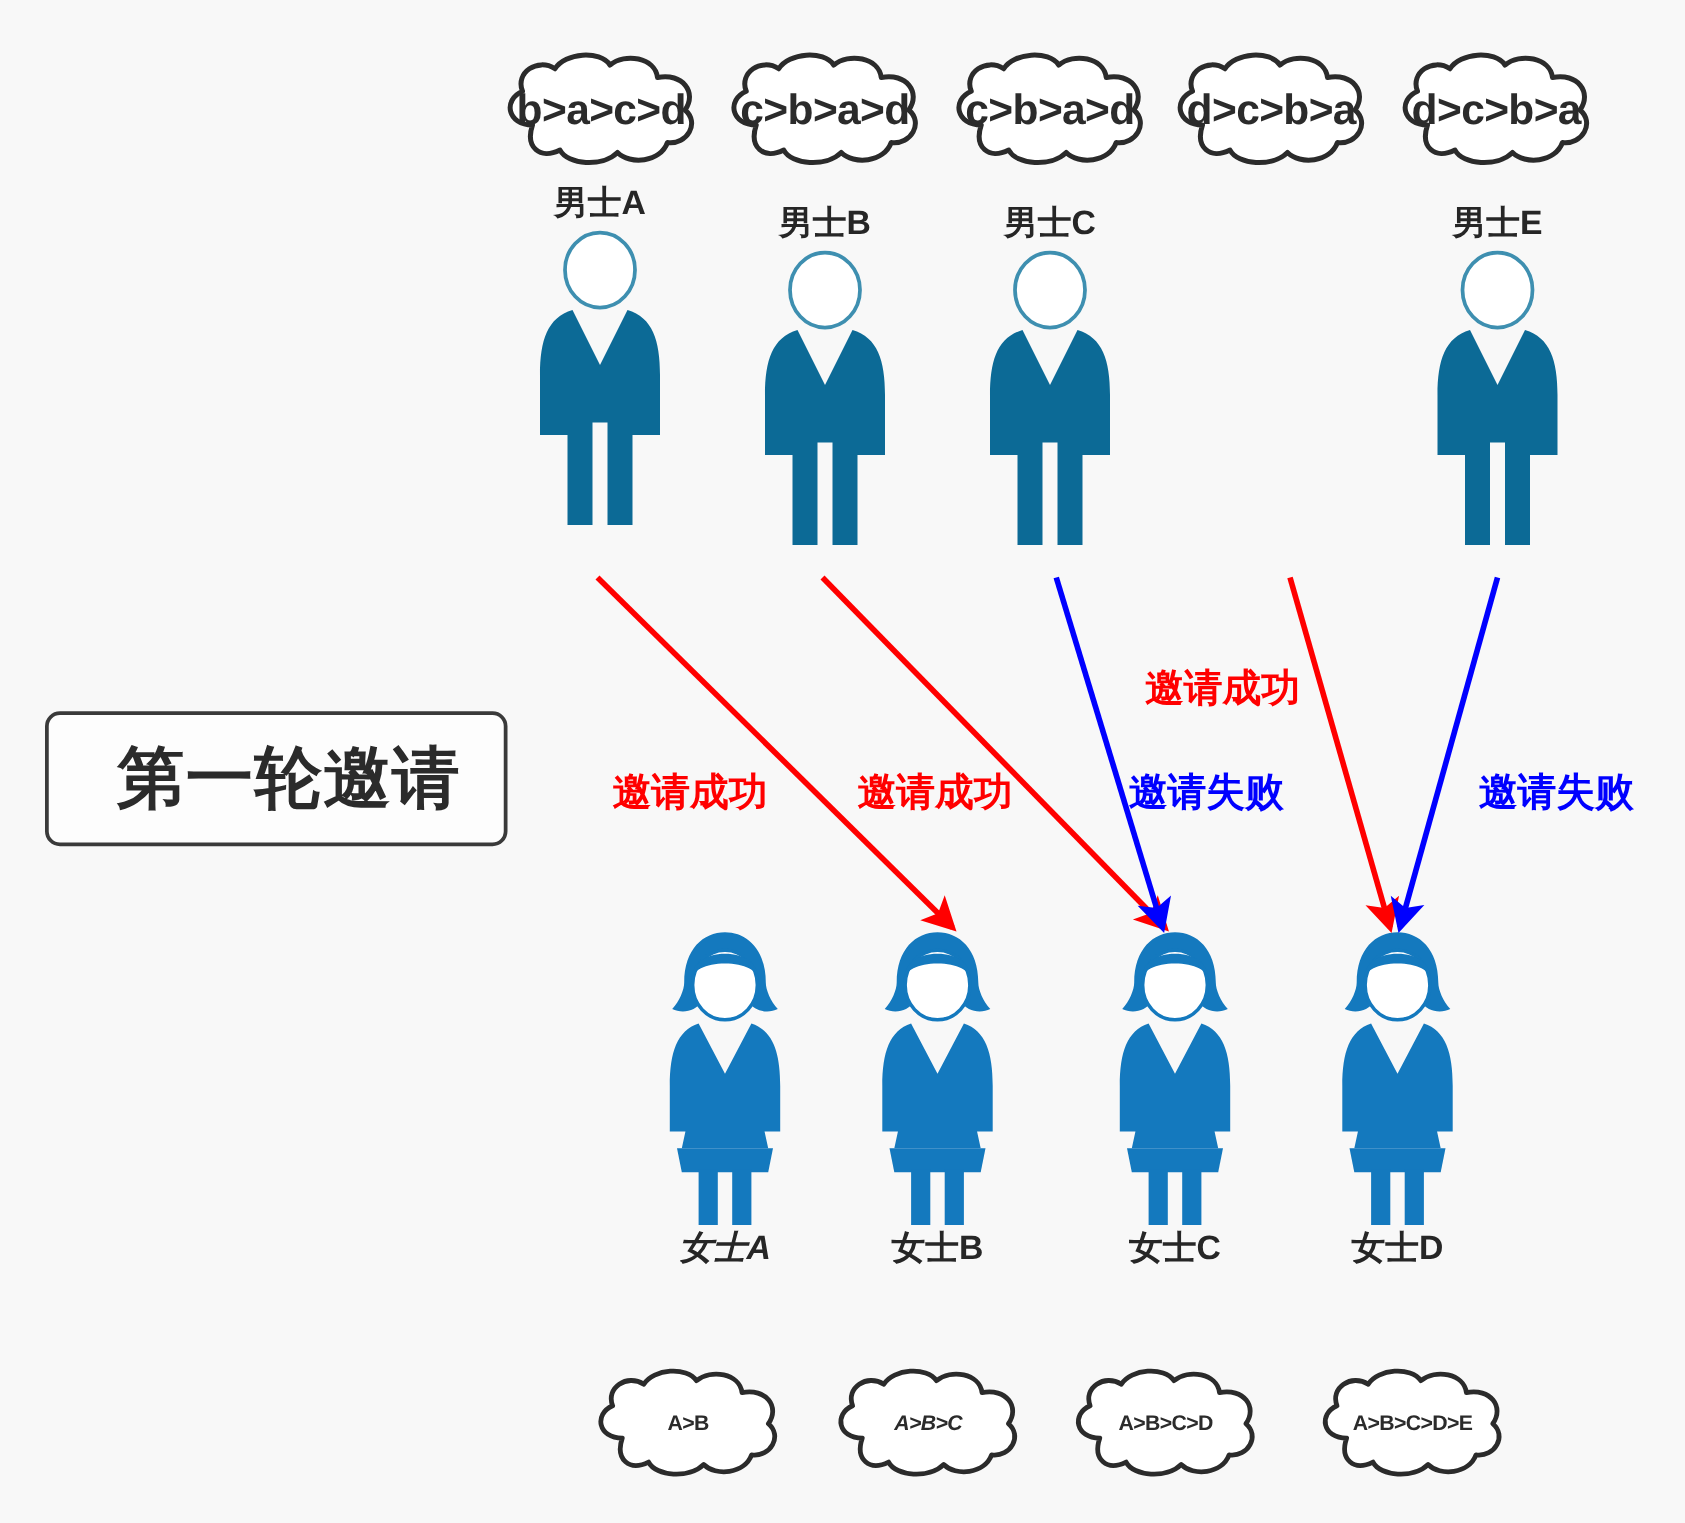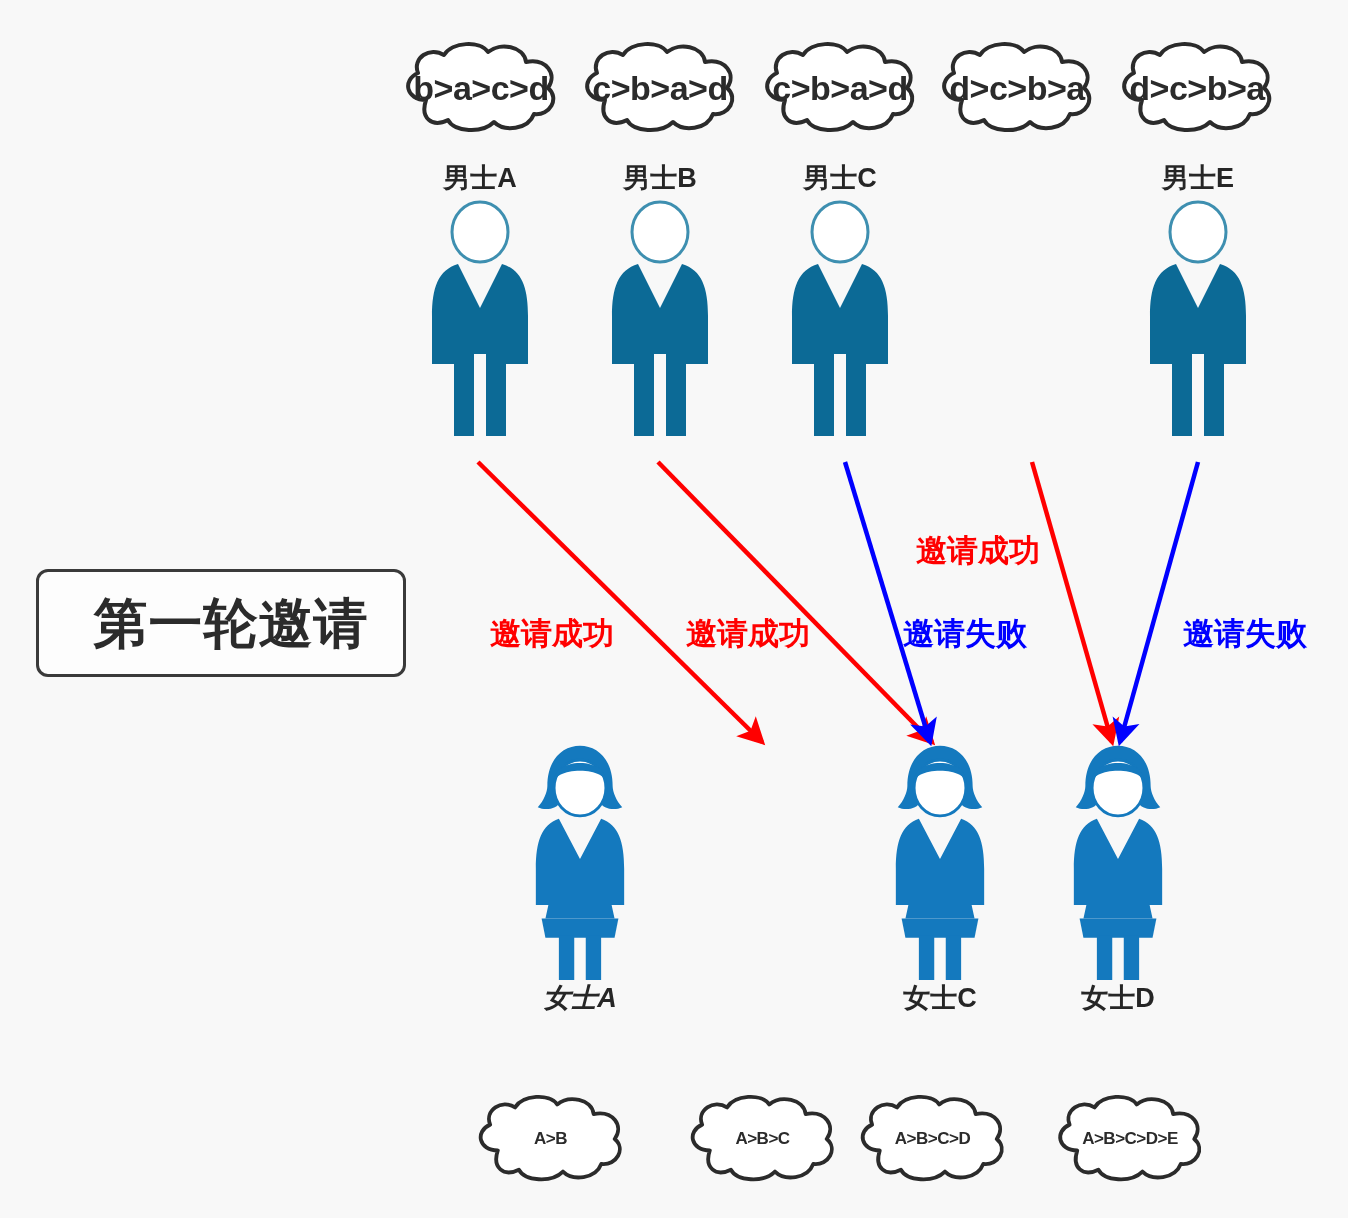--- a/index.html
+++ b/index.html
@@ -100,21 +100,21 @@
 
   <div class="cloud" style="left:1112px;top:40px;width:170px;height:96px;">
     <svg width="170" height="96" viewBox="0 0 170 96">
       <path d="M30 60 C10 60 6 40 22 33 C16 18 34 6 48 15 C56 2 84 0 92 12
                C104 2 128 6 130 22 C150 18 162 34 152 48 C164 58 154 76 138 74
                C132 90 108 92 98 82 C86 94 58 92 52 80 C36 88 24 78 30 60 Z" fill="#FFFFFF" stroke="#2B2B2B" stroke-width="4" stroke-linejoin="round"></path>
     </svg>
     <div class="ctext">d&gt;c&gt;b&gt;a</div>
   </div>
 
-  <div class="person" style="left:420px;top:160px;">
+  <div class="person" style="left:420px;top:144px;">
     <div class="name">男士A</div>
     <svg class="fig" viewBox="0 0 120 240">
       <ellipse cx="60" cy="36" rx="28" ry="30" fill="#FFFFFF" stroke="#3E8FB0" stroke-width="3"></ellipse>
       <path d="M38 68 C18 74 12 92 12 120 L12 168 L34 168 L34 126 L34 240 L54 240 L54 158
                L66 158 L66 240 L86 240 L86 126 L86 168 L108 168 L108 120
                C108 92 102 74 82 68 L60 112 Z" fill="#0C6A96"></path>
     </svg>
   </div>
 
   <div class="person" style="left:600px;top:160px;">
@@ -159,20 +159,37 @@
       <path d="M38 82 C20 88 14 106 14 134 L14 172 L34 172 L34 140
                L24 186 L96 186 L86 140 L86 172 L106 172 L106 134
                C106 106 100 88 82 82 L60 124 Z" fill="#1479BE"></path>
       <path d="M20 186 L100 186 L96 206 L24 206 Z" fill="#1479BE"></path>
       <rect x="38" y="204" width="16" height="46" fill="#1479BE"></rect>
       <rect x="66" y="204" width="16" height="46" fill="#1479BE"></rect>
     </svg>
     <div class="name">女士A</div>
   </div>
 
+  <div class="person" style="left:690px;top:740px;">
+    <svg class="fig" viewBox="0 0 120 250">
+      <path d="M26 48 C26 20 42 6 60 6 C78 6 94 20 94 48 C94 54 98 64 104 70
+               C96 74 84 72 80 64 L80 40 L40 40 L40 64 C36 72 24 74 16 70
+               C22 64 26 54 26 48 Z" fill="#1479BE"></path>
+      <ellipse cx="60" cy="50" rx="27" ry="29" fill="#FFFFFF" stroke="#1479BE" stroke-width="3"></ellipse>
+      <path d="M60 24 C44 24 32 32 32 46 C32 38 44 32 60 32 C76 32 88 38 88 46
+               C88 32 76 24 60 24 Z" fill="#1479BE"></path>
+      <path d="M38 82 C20 88 14 106 14 134 L14 172 L34 172 L34 140
+               L24 186 L96 186 L86 140 L86 172 L106 172 L106 134
+               C106 106 100 88 82 82 L60 124 Z" fill="#1479BE"></path>
+      <path d="M20 186 L100 186 L96 206 L24 206 Z" fill="#1479BE"></path>
+      <rect x="38" y="204" width="16" height="46" fill="#1479BE"></rect>
+      <rect x="66" y="204" width="16" height="46" fill="#1479BE"></rect>
+    </svg>
+    <div class="name">女士B</div>
+  </div>
 
   <div class="person" style="left:880px;top:740px;">
     <svg class="fig" viewBox="0 0 120 250">
       <path d="M26 48 C26 20 42 6 60 6 C78 6 94 20 94 48 C94 54 98 64 104 70
                C96 74 84 72 80 64 L80 40 L40 40 L40 64 C36 72 24 74 16 70
                C22 64 26 54 26 48 Z" fill="#1479BE"></path>
       <ellipse cx="60" cy="50" rx="27" ry="29" fill="#FFFFFF" stroke="#1479BE" stroke-width="3"></ellipse>
       <path d="M60 24 C44 24 32 32 32 46 C32 38 44 32 60 32 C76 32 88 38 88 46
                C88 32 76 24 60 24 Z" fill="#1479BE"></path>
       <path d="M38 82 C20 88 14 106 14 134 L14 172 L34 172 L34 140
@@ -205,21 +222,21 @@
 
   <div class="cloud small" style="left:468px;top:1093px;width:165px;height:92px;">
     <svg width="165" height="92" viewBox="0 0 170 96">
       <path d="M30 60 C10 60 6 40 22 33 C16 18 34 6 48 15 C56 2 84 0 92 12
                C104 2 128 6 130 22 C150 18 162 34 152 48 C164 58 154 76 138 74
                C132 90 108 92 98 82 C86 94 58 92 52 80 C36 88 24 78 30 60 Z" fill="#FFFFFF" stroke="#2B2B2B" stroke-width="4" stroke-linejoin="round"></path>
     </svg>
     <div class="ctext">A&gt;B</div>
   </div>
 
-  <div class="cloud small" style="left:680px;top:1093px;width:165px;height:92px;">
+  <div class="cloud small" style="left:660px;top:1093px;width:165px;height:92px;font-style:italic;">
     <svg width="165" height="92" viewBox="0 0 170 96">
       <path d="M30 60 C10 60 6 40 22 33 C16 18 34 6 48 15 C56 2 84 0 92 12
                C104 2 128 6 130 22 C150 18 162 34 152 48 C164 58 154 76 138 74
                C132 90 108 92 98 82 C86 94 58 92 52 80 C36 88 24 78 30 60 Z" fill="#FFFFFF" stroke="#2B2B2B" stroke-width="4" stroke-linejoin="round"></path>
     </svg>
     <div class="ctext">A&gt;B&gt;C</div>
   </div>
 
   <div class="cloud small" style="left:845px;top:1093px;width:175px;height:92px;">
     <svg width="175" height="92" viewBox="0 0 170 96">

